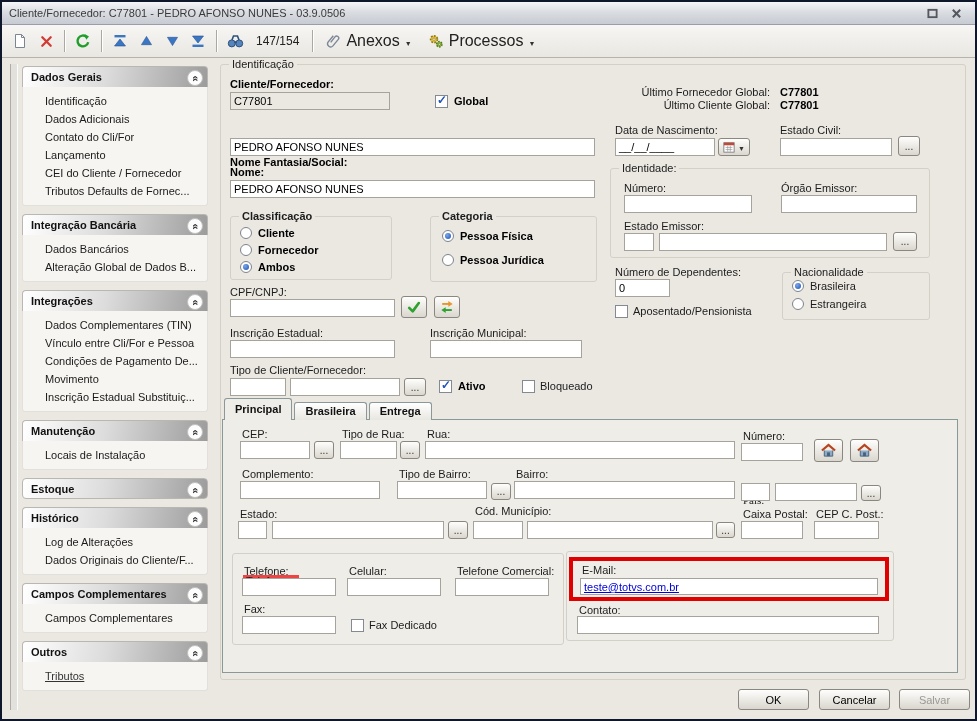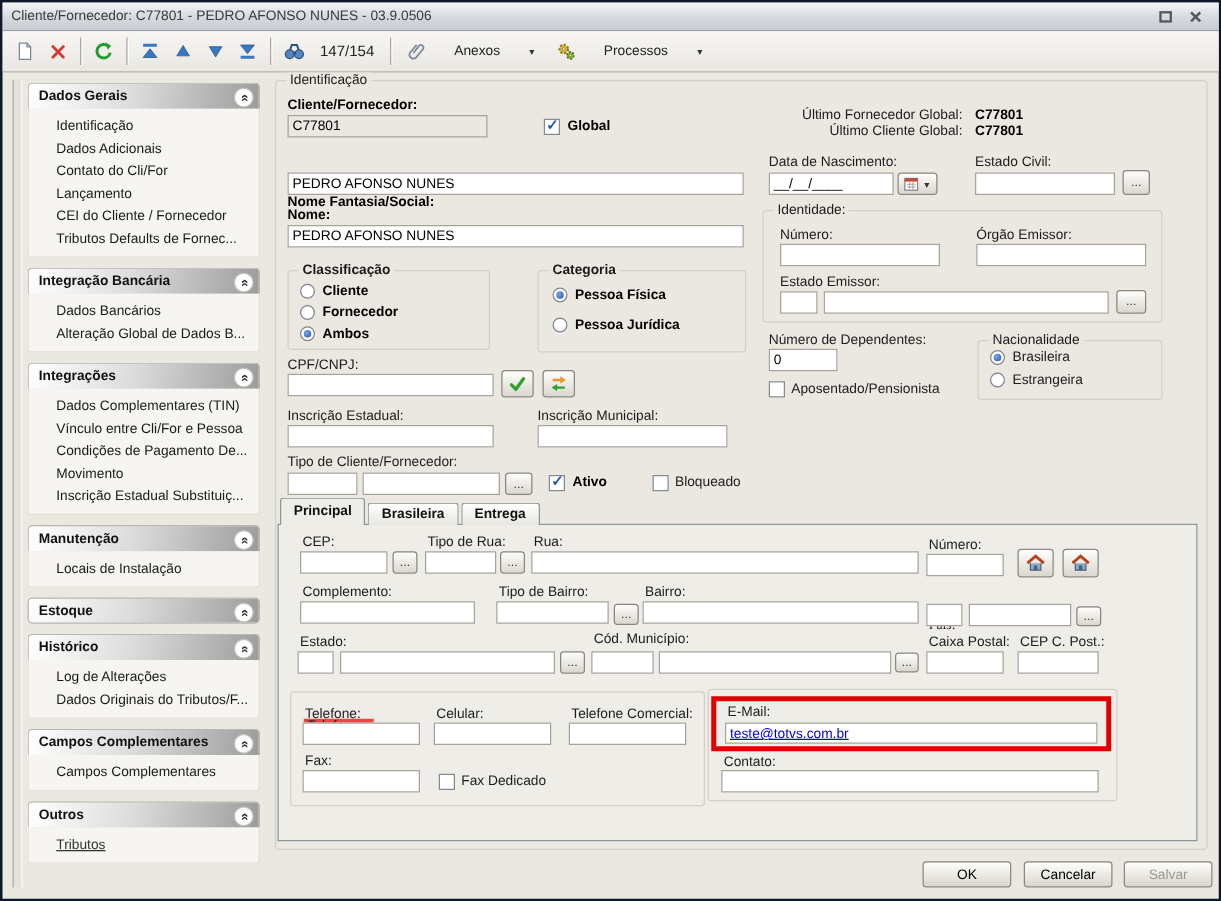--- a/index.html
+++ b/index.html
@@ -6,21 +6,21 @@
   .win{position:relative;width:977px;height:721px;background:#EBE8E2;border:2px solid #0f172a;box-sizing:border-box;overflow:hidden;padding-left:28px;}
   
   .titlebar{position:absolute;left:0;top:0;right:0;height:22px;background:linear-gradient(#F5F6F7,#DADDE2 45%,#C7CBD2);border-bottom:1px solid #989EA7;display:flex;align-items:center;}
   .title-text{font-size:11px;color:#3A3A3A;padding-left:7px;white-space:nowrap;}
   .winctl{position:absolute;top:4px;width:14px;height:14px;display:flex;align-items:center;justify-content:center;}
   
   .toolbar{position:absolute;left:0;top:23px;right:0;height:32px;background:linear-gradient(#F7F6F4,#E9E7E1);border-bottom:1px solid #B6B3AC;display:flex;align-items:center;padding-left:5px;}
   .ti{width:26px;height:24px;display:flex;align-items:center;justify-content:center;}
   .tsep{width:1px;height:22px;background:#ABA8A1;margin:0 5px;box-shadow:1px 0 0 #fff;}
   .counter{font-size:12px;color:#222;padding:0 8px;}
-  .ddbtn{display:flex;align-items:center;gap:22px;padding:0 8px;height:24px;font-size:11px;color:#222;}
+  .ddbtn{display:flex;align-items:center;gap:5px;padding:0 8px;height:24px;font-size:16px;color:#222;}
   .caret::after{content:"▼";font-size:7px;color:#333;line-height:1;}
   
   .splitter{position:absolute;left:8px;top:62px;width:6px;height:646px;background:#E3E1DB;border-left:1px solid #AFACA5;border-right:1px solid #FBFBFA;}
   .sidebar{position:absolute;left:20px;top:64px;width:186px;}
   .card{margin-bottom:8px;}
   .card-header{height:21px;border-radius:4px 4px 0 0;background:linear-gradient(100deg,#FFFFFF 0%,#DCDCDC 45%,#9C9C9C 100%);border:1px solid #B9B7B2;border-bottom:none;display:flex;align-items:center;position:relative;box-sizing:border-box;}
   .card.collapsed .card-header{border-radius:4px;border-bottom:1px solid #B9B7B2;}
   .card-title{font-size:11px;font-weight:bold;color:#111;padding-left:8px;white-space:nowrap;}
   .chev{position:absolute;right:4px;top:3px;width:14px;height:14px;border-radius:50%;background:#FDFDFD;border:1px solid #C2C0BB;display:flex;align-items:center;justify-content:center;}
   .chev::after{content:"«";transform:rotate(90deg);font-size:11px;font-weight:bold;color:#333;line-height:1;}
@@ -223,21 +223,21 @@
           <span class="chev"></span>
         </div>
     </div>
     <div class="card">
       <div class="card-header">
           <span class="card-title">Histórico</span>
           <span class="chev"></span>
         </div>
       <div class="card-body">
         <div class="s-item">Log de Alterações</div>
-        <div class="s-item">Dados Originais do Tributos/F...</div>
+        <div class="s-item">Dados Originais do Cliente/F...</div>
       </div>
     </div>
     <div class="card">
       <div class="card-header">
           <span class="card-title">Campos Complementares</span>
           <span class="chev"></span>
         </div>
       <div class="card-body">
         <div class="s-item">Campos Complementares</div>
       </div>

